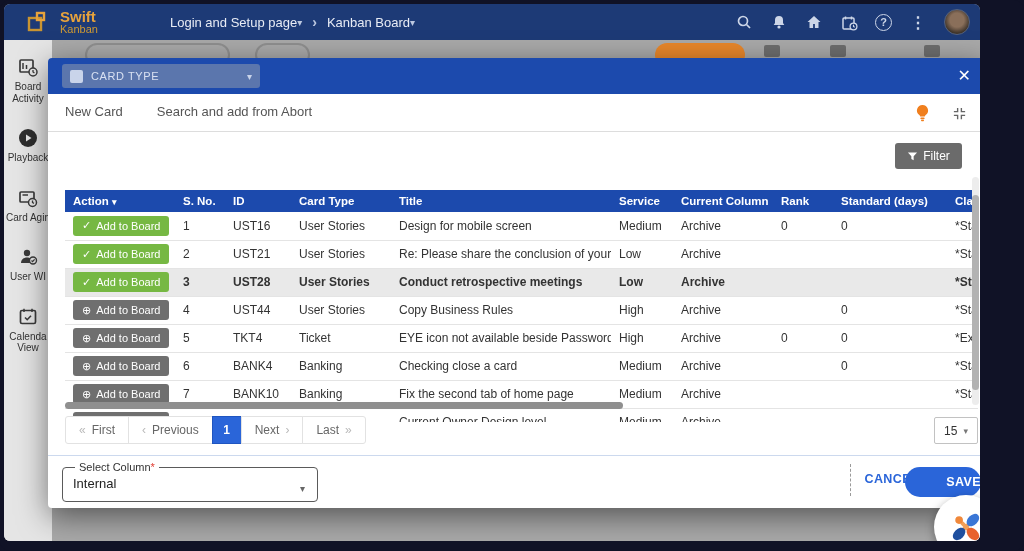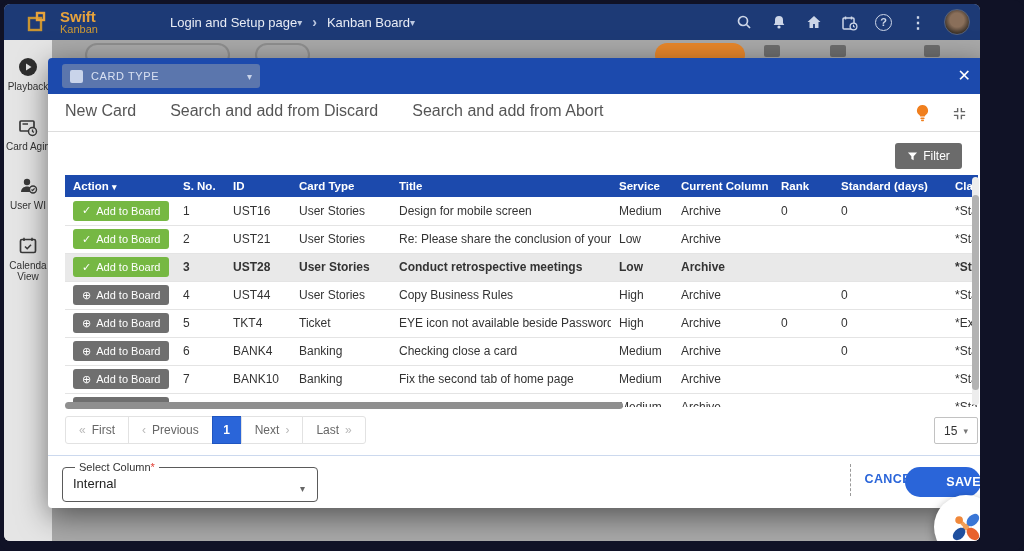--- a/index.html
+++ b/index.html
@@ -36,27 +36,27 @@
 
   
   .modal { position:absolute; left:44px; top:18px; width:937px; height:450px; background:#fff; border-radius:4px; box-shadow:0 8px 30px rgba(0,0,0,.5); z-index:10; }
   .modal-header { position:absolute; left:0; top:0; width:100%; height:36px; background:#1c4aad; border-radius:4px 4px 0 0; }
   .cardtype-btn { position:absolute; left:14px; top:6px; width:198px; height:24px; background:#5b76ad; border:none; border-radius:3px; display:flex; align-items:center; gap:8px; padding:0 8px; cursor:pointer; }
   .cardtype-sq { width:13px; height:13px; background:#c9d4ea; border-radius:2px; }
   .cardtype-txt { color:#d9e1f2; font-size:11px; letter-spacing:.6px; flex:1; text-align:left; }
   .close-x { position:absolute; right:14px; top:7px; color:#fff; font-size:16px; background:none; border:none; cursor:pointer; line-height:22px; }
 
   .tabs { position:absolute; left:0; top:36px; width:100%; height:38px; border-bottom:1px solid #ddd; display:flex; align-items:stretch; background:#fff; }
-  .tab { font-size:16px; color:#555; padding:0 17px; display:flex; align-items:center; cursor:pointer; border-bottom:3px solid transparent; white-space:nowrap; }
+  .tab { font-size:13px; color:#555; padding:0 17px; display:flex; align-items:center; cursor:pointer; border-bottom:3px solid transparent; white-space:nowrap; }
   .tab.active { color:#2a65d9; border-bottom-color:#2a65d9; }
   .tab-icons { position:absolute; right:18px; top:46px; display:flex; gap:22px; align-items:center; }
 
   .filter-btn { position:absolute; right:23px; top:85px; width:67px; height:26px; background:#6b6b6b; color:#fff; border:none; border-radius:3px; font-size:12px; display:flex; align-items:center; justify-content:center; gap:5px; cursor:pointer; }
 
-  .tablewrap { position:absolute; left:17px; top:117px; width:913px; height:232px; overflow:hidden; }
+  .tablewrap { position:absolute; left:17px; top:132px; width:913px; height:232px; overflow:hidden; }
   table { border-collapse:collapse; table-layout:fixed; width:992px; }
   thead th { background:#1c4aad; color:#fff; font-size:11.5px; font-weight:600; text-align:left; height:22px; padding:0 8px; white-space:nowrap; overflow:hidden; }
   tbody td { font-size:12px; color:#333; height:28px; padding:0 8px; border-bottom:1px solid #e4e4e4; white-space:nowrap; overflow:hidden; background:#fff; }
   tr.sel td { background:#e9e9e9; font-weight:bold; }
   .addbtn { border:none; border-radius:3px; color:#fff; font-size:11px; height:20px; padding:0 9px; display:inline-flex; align-items:center; gap:5px; cursor:pointer; white-space:nowrap; }
   .addbtn.g { background:#76b843; }
   .addbtn.d { background:#6f6f6f; }
   .addbtn .ic { font-size:11px; }
 
   .hscroll { position:absolute; left:17px; top:344px; width:558px; height:7px; background:#8f8f8f; border-radius:4px; cursor:grab; }
@@ -161,20 +161,30 @@
 
     <div class="col-box" style="top:46px;"><span>olumns</span></div>
     <div class="col-box" style="top:74px;"><span>olumns</span></div>
     <div class="col-box" style="top:102px;"><span>olumns</span></div>
     <div class="col-box" style="top:130px;"><span>olumns</span></div>
     <div class="col-box" style="top:158px;"><span>olumns</span></div>
 
     <div class="sidebar">
       <div class="side-item">
         <svg width="22" height="22" viewBox="0 0 22 22">
+              <rect x="3" y="4" width="13" height="12" rx="1" fill="none" stroke="#3a3a3a" stroke-width="1.7"></rect>
+              <line x1="6" y1="7" x2="6" y2="13" stroke="#3a3a3a" stroke-width="1.5"></line>
+              <line x1="9.5" y1="9" x2="9.5" y2="13" stroke="#3a3a3a" stroke-width="1.5"></line>
+              <circle cx="16" cy="16" r="4" fill="#e5e5e5" stroke="#3a3a3a" stroke-width="1.5"></circle>
+              <path d="M16 14v2l1.4.9" fill="none" stroke="#3a3a3a" stroke-width="1.3"></path>
+            </svg>
+        <span class="side-label">Board Activity</span>
+      </div>
+      <div class="side-item">
+        <svg width="22" height="22" viewBox="0 0 22 22">
               <circle cx="11" cy="11" r="9" fill="#2e2e2e"></circle>
               <path d="M9 7.5v7l5.5-3.5z" fill="#e5e5e5"></path>
             </svg>
         <span class="side-label">Playback</span>
       </div>
       <div class="side-item">
         <svg width="22" height="22" viewBox="0 0 22 22">
               <rect x="3" y="5" width="14" height="10" rx="1" fill="none" stroke="#3a3a3a" stroke-width="1.7"></rect>
               <line x1="5.5" y1="8" x2="11" y2="8" stroke="#3a3a3a" stroke-width="1.4"></line>
               <circle cx="15.5" cy="15.5" r="4" fill="#e5e5e5" stroke="#3a3a3a" stroke-width="1.5"></circle>
@@ -209,23 +219,20 @@
           <span class="cardtype-sq"></span>
           <span class="cardtype-txt">CARD TYPE</span>
           <span class="caret" style="color:#c9d4ea;">▾</span>
         </button>
         <button class="close-x">✕</button>
       </div>
 
       <div class="tabs">
         <div class="tab">
               <span>New Card</span>
-            </div>
-        <div class="tab">
-              <span>Search and add from Discard</span>
             </div>
         <div class="tab">
               <span>Search and add from Abort</span>
             </div>
       </div>
 
       <div class="tab-icons">
         <span>
           <svg width="15" height="18" viewBox="0 0 15 18">
                 <path d="M7.5 1a5.5 5.5 0 0 0-3.2 10c.6.4.9 1 .9 1.6h4.6c0-.6.3-1.2.9-1.6A5.5 5.5 0 0 0 7.5 1z" fill="#f07f1e"></path>

